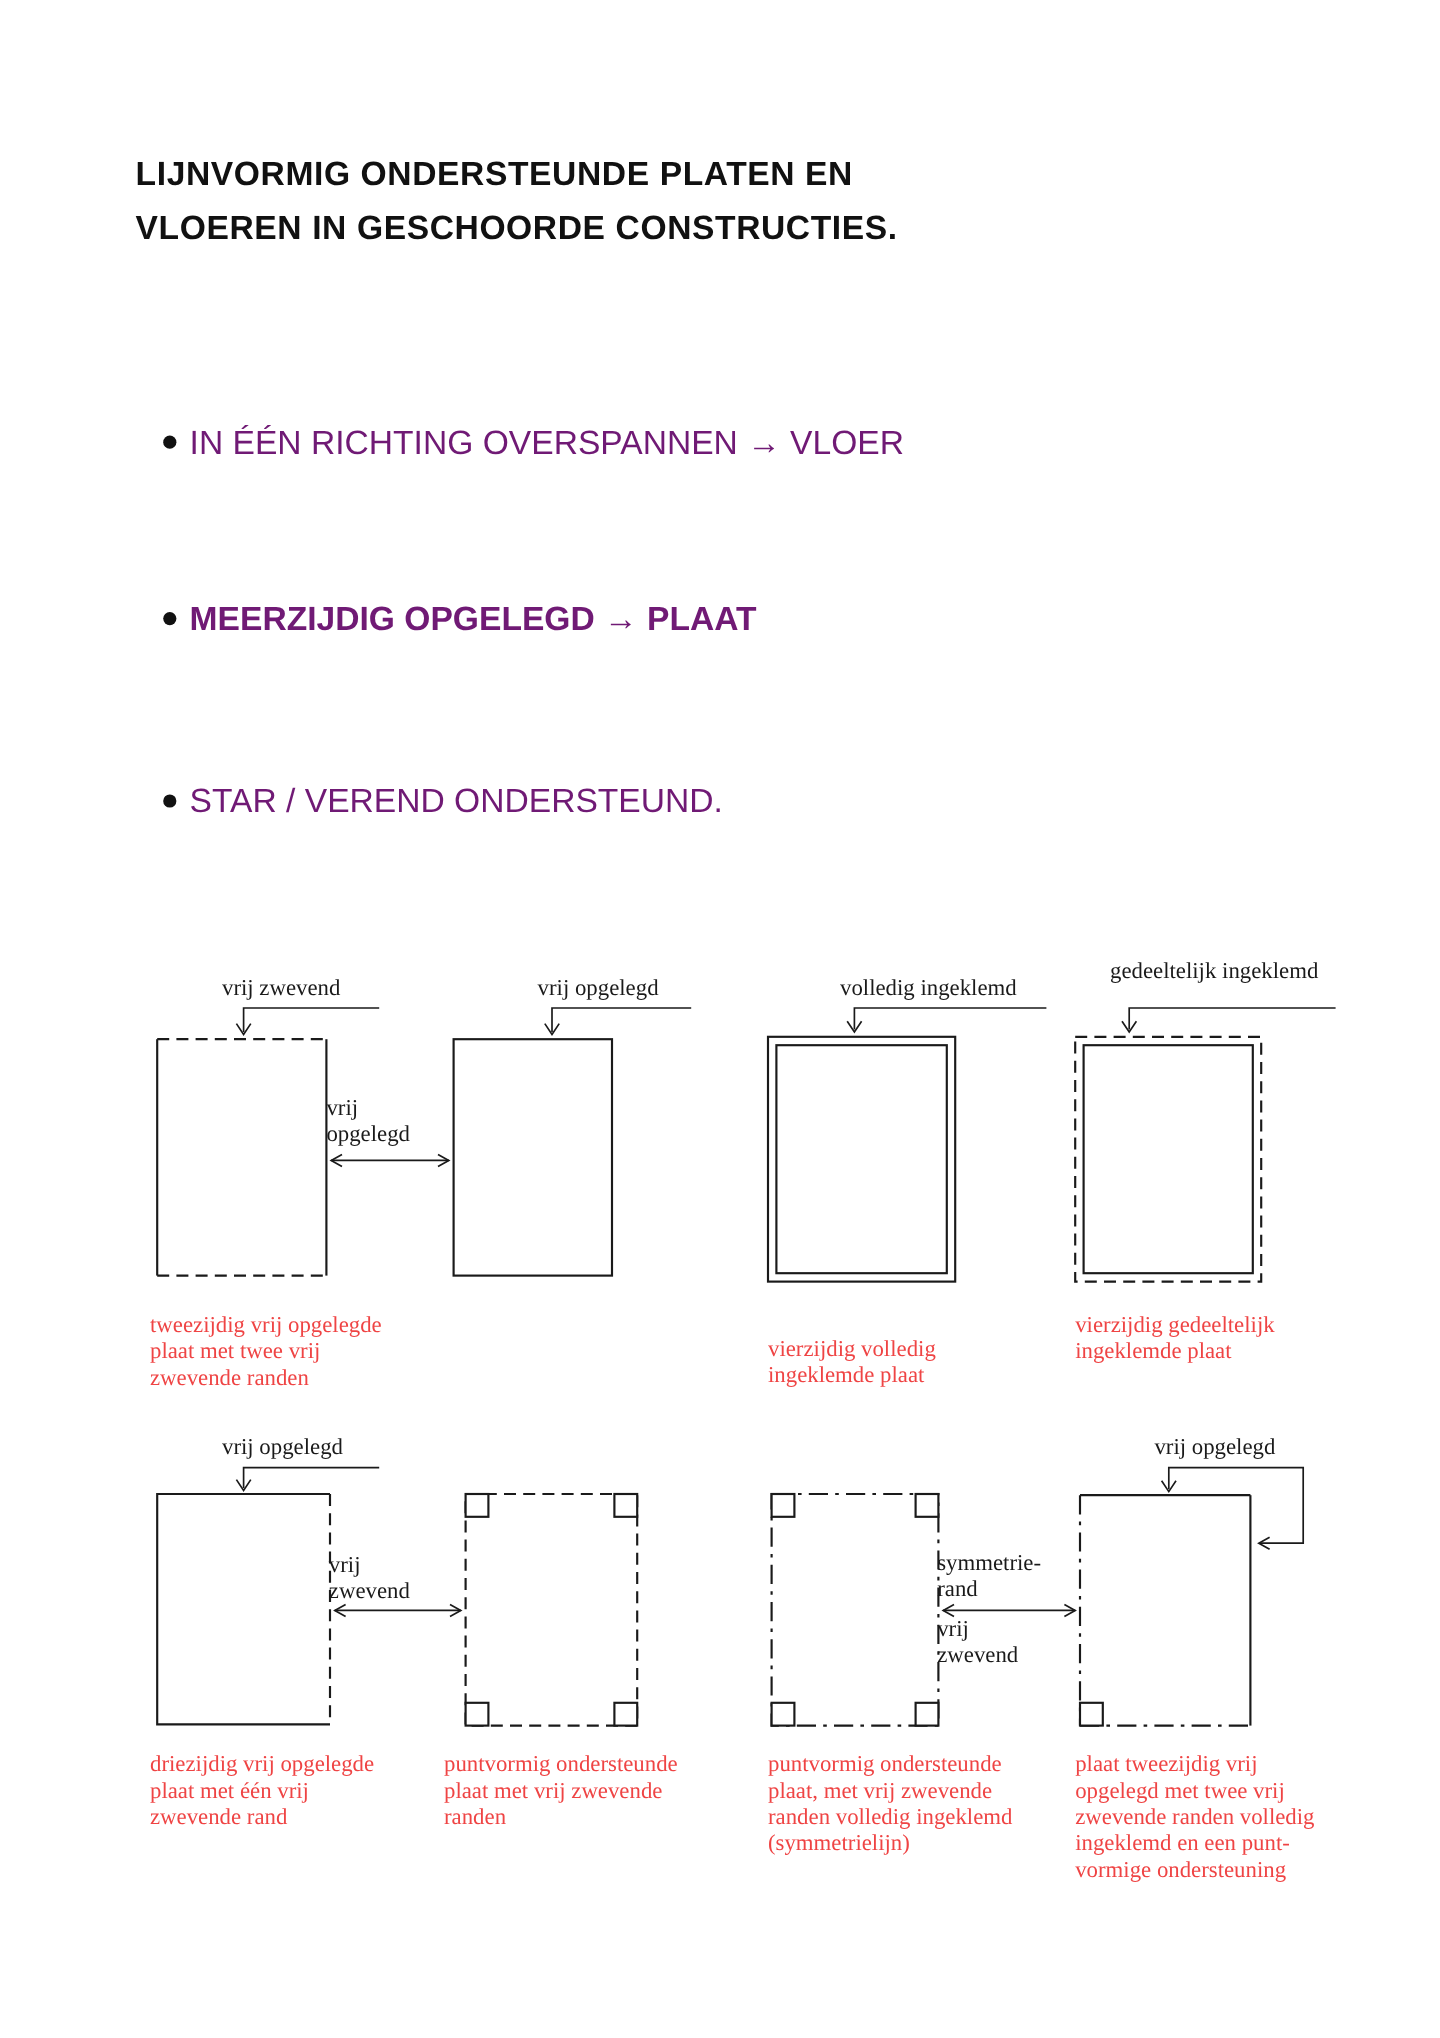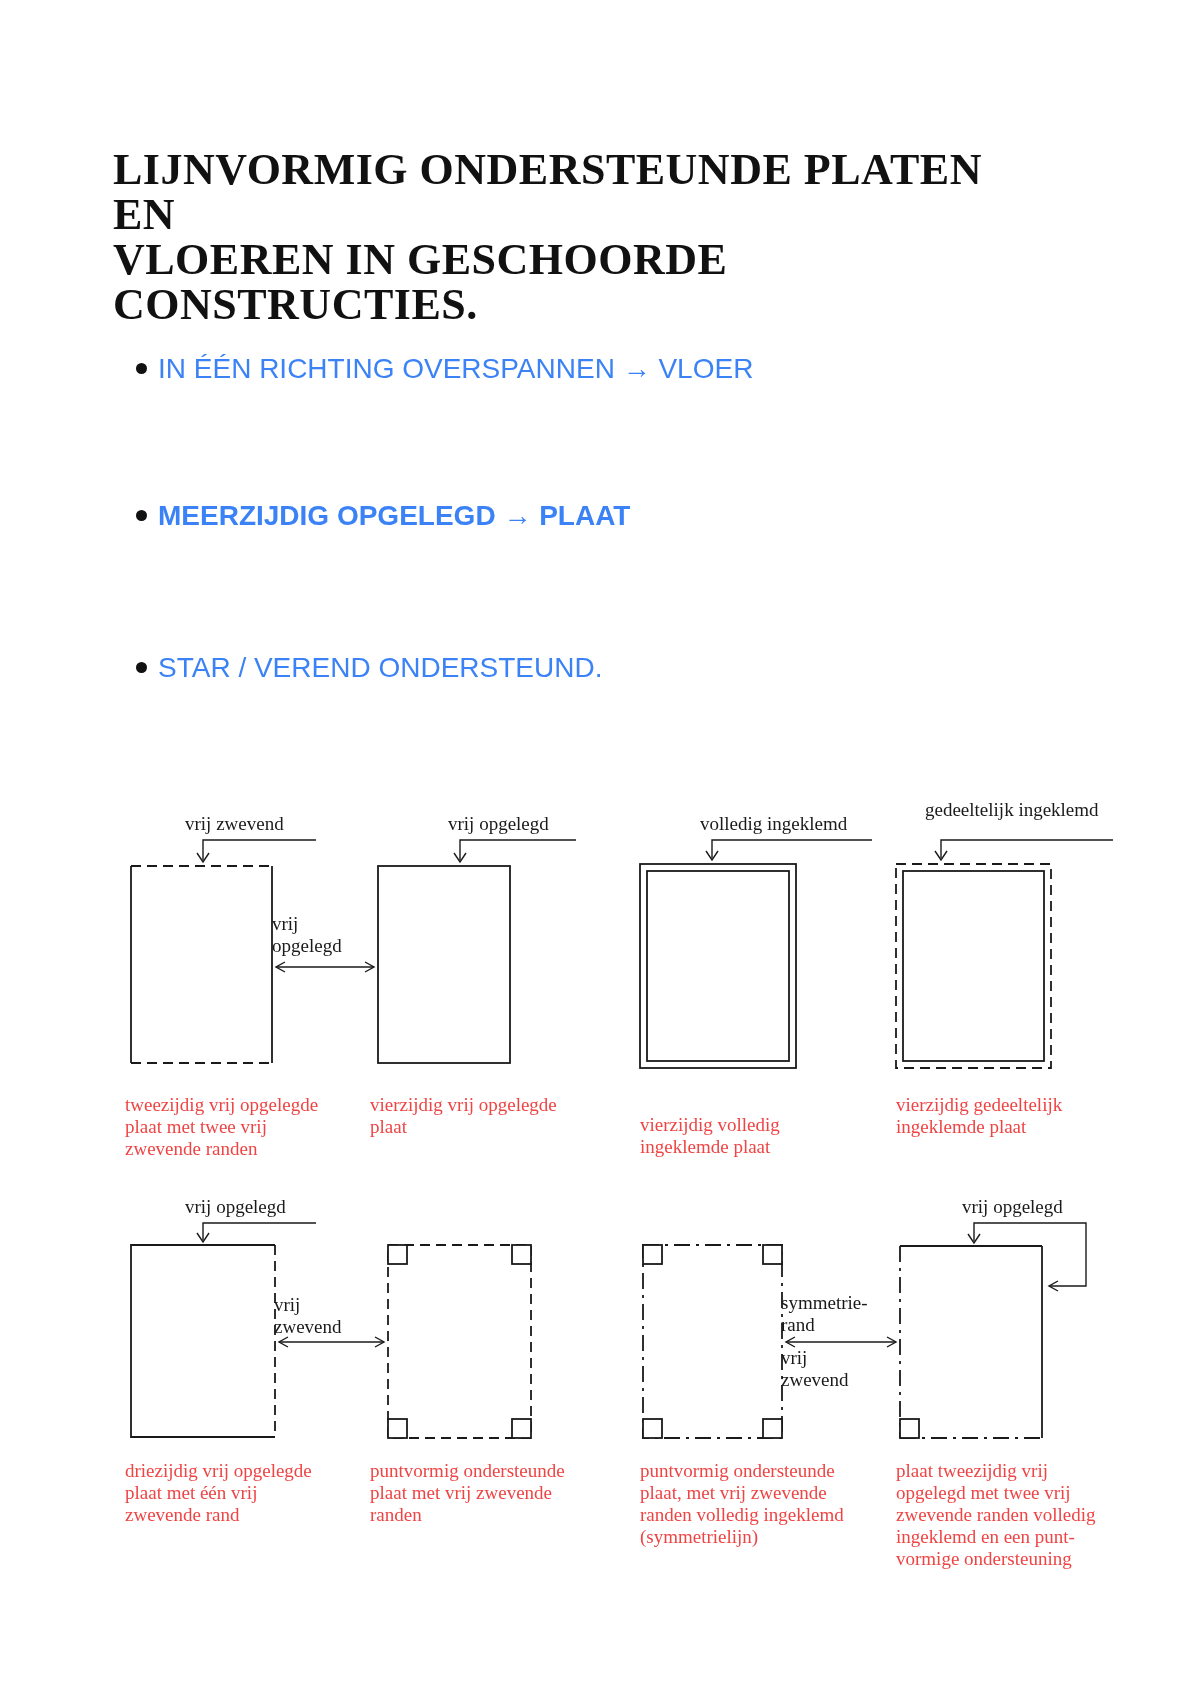--- a/index.html
+++ b/index.html
@@ -1,29 +1,29 @@
 <!DOCTYPE html>
 <html><head>
 <meta charset="utf-8">
 <style>
   html,body{margin:0;padding:0;background:#ffffff;}
   .page{
     position:relative;width:1200px;height:1698px;background:#ffffff;
     font-family:"Liberation Sans",sans-serif;color:#111111;overflow:hidden;
   }
   .title{
-    position:absolute;left:113px;top:147px;width:880px;margin:0;
-    font-size:44px;font-weight:bold;line-height:45px;letter-spacing:0.5px;
-    white-space:pre-line;color:#111111;font-family:Liberation Serif, serif;
+    position:absolute;left:113px;top:122px;width:880px;margin:0;
+    font-size:28px;font-weight:bold;line-height:45px;letter-spacing:0.5px;
+    white-space:pre-line;color:#111111;
   }
   .bullet-dot{
     position:absolute;width:11px;height:11px;background:#111111;border-radius:50%;
   }
   .bullet-text{
-    position:absolute;font-size:28px;line-height:34px;white-space:nowrap;color:#3b82f6;
+    position:absolute;font-size:28px;line-height:34px;white-space:nowrap;color:#701a75;
   }
   .dlabel{
     position:absolute;font-family:"Liberation Serif",serif;font-size:19px;
     line-height:22px;white-space:pre-line;color:#1a1a1a;
   }
   .caption{
     position:absolute;font-family:"Liberation Serif",serif;font-size:19px;
     line-height:22px;text-align:left;white-space:pre-line;color:#ef4444;
   }
   .linework{position:absolute;left:0;top:0;pointer-events:none;}
@@ -143,22 +143,20 @@
 zwevend</div>
   <div class="dlabel" style="left:781px;top:1292px;width:120px;">symmetrie-
 rand</div>
   <div class="dlabel" style="left:781px;top:1347px;width:120px;">vrij
 zwevend</div>
   <div class="dlabel" style="left:962px;top:1196px;width:134px;">vrij opgelegd</div>
 
   <div class="caption" style="left:125px;top:1094px;width:240px;">tweezijdig vrij opgelegde
 plaat met twee vrij
 zwevende randen</div>
-  <div class="caption" style="left:370px;top:1094px;width:240px;">vierzijdig vrij opgelegde
-plaat</div>
   <div class="caption" style="left:640px;top:1114px;width:230px;">vierzijdig volledig
 ingeklemde plaat</div>
   <div class="caption" style="left:896px;top:1094px;width:240px;">vierzijdig gedeeltelijk
 ingeklemde plaat</div>
 
   <div class="caption" style="left:125px;top:1460px;width:240px;">driezijdig vrij opgelegde
 plaat met één vrij
 zwevende rand</div>
   <div class="caption" style="left:370px;top:1460px;width:240px;">puntvormig ondersteunde
 plaat met vrij zwevende

